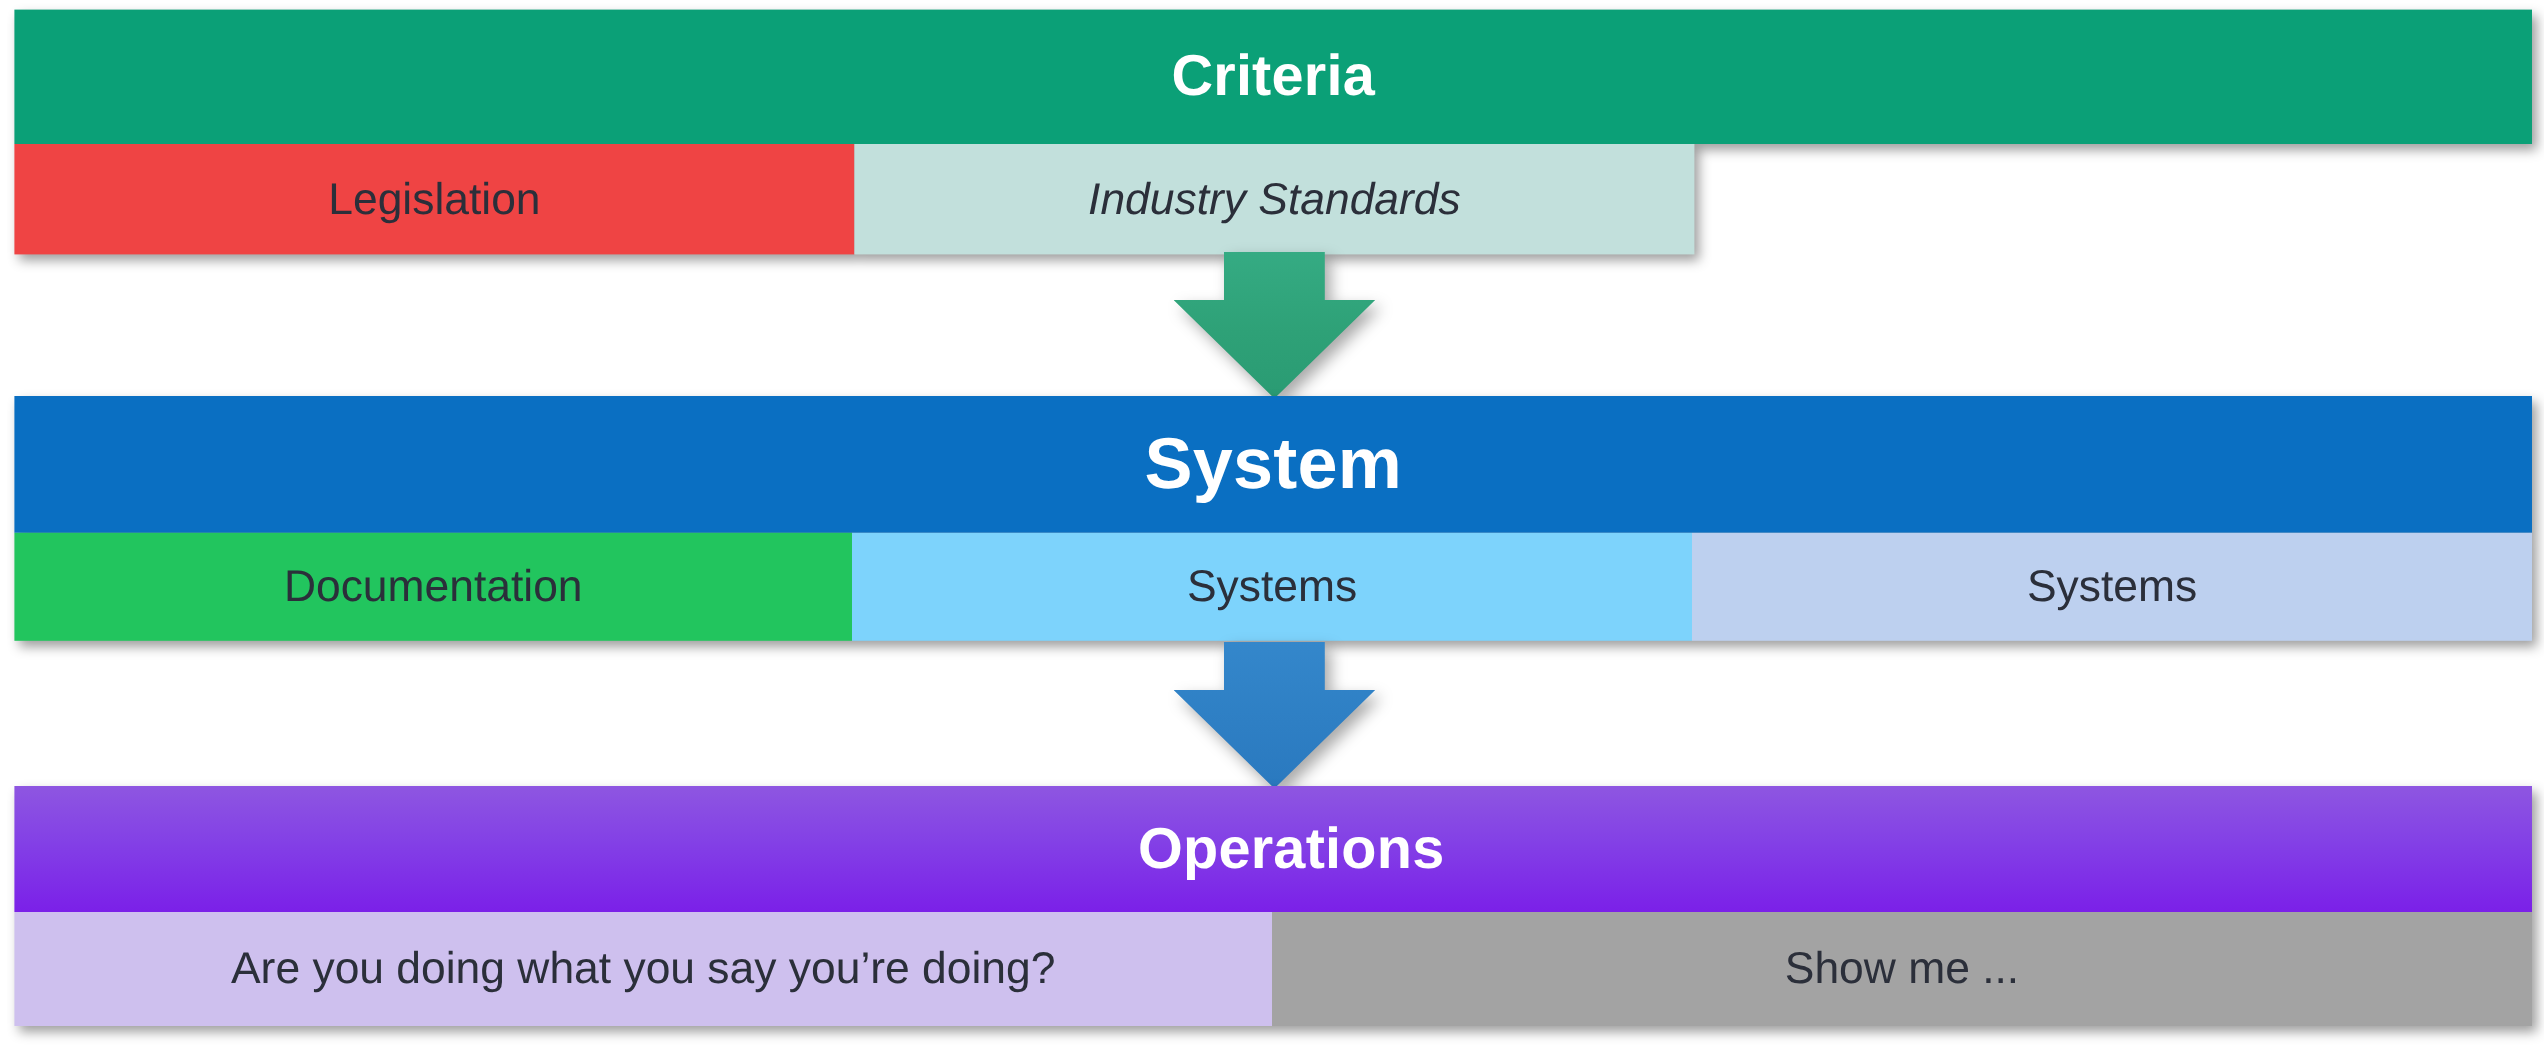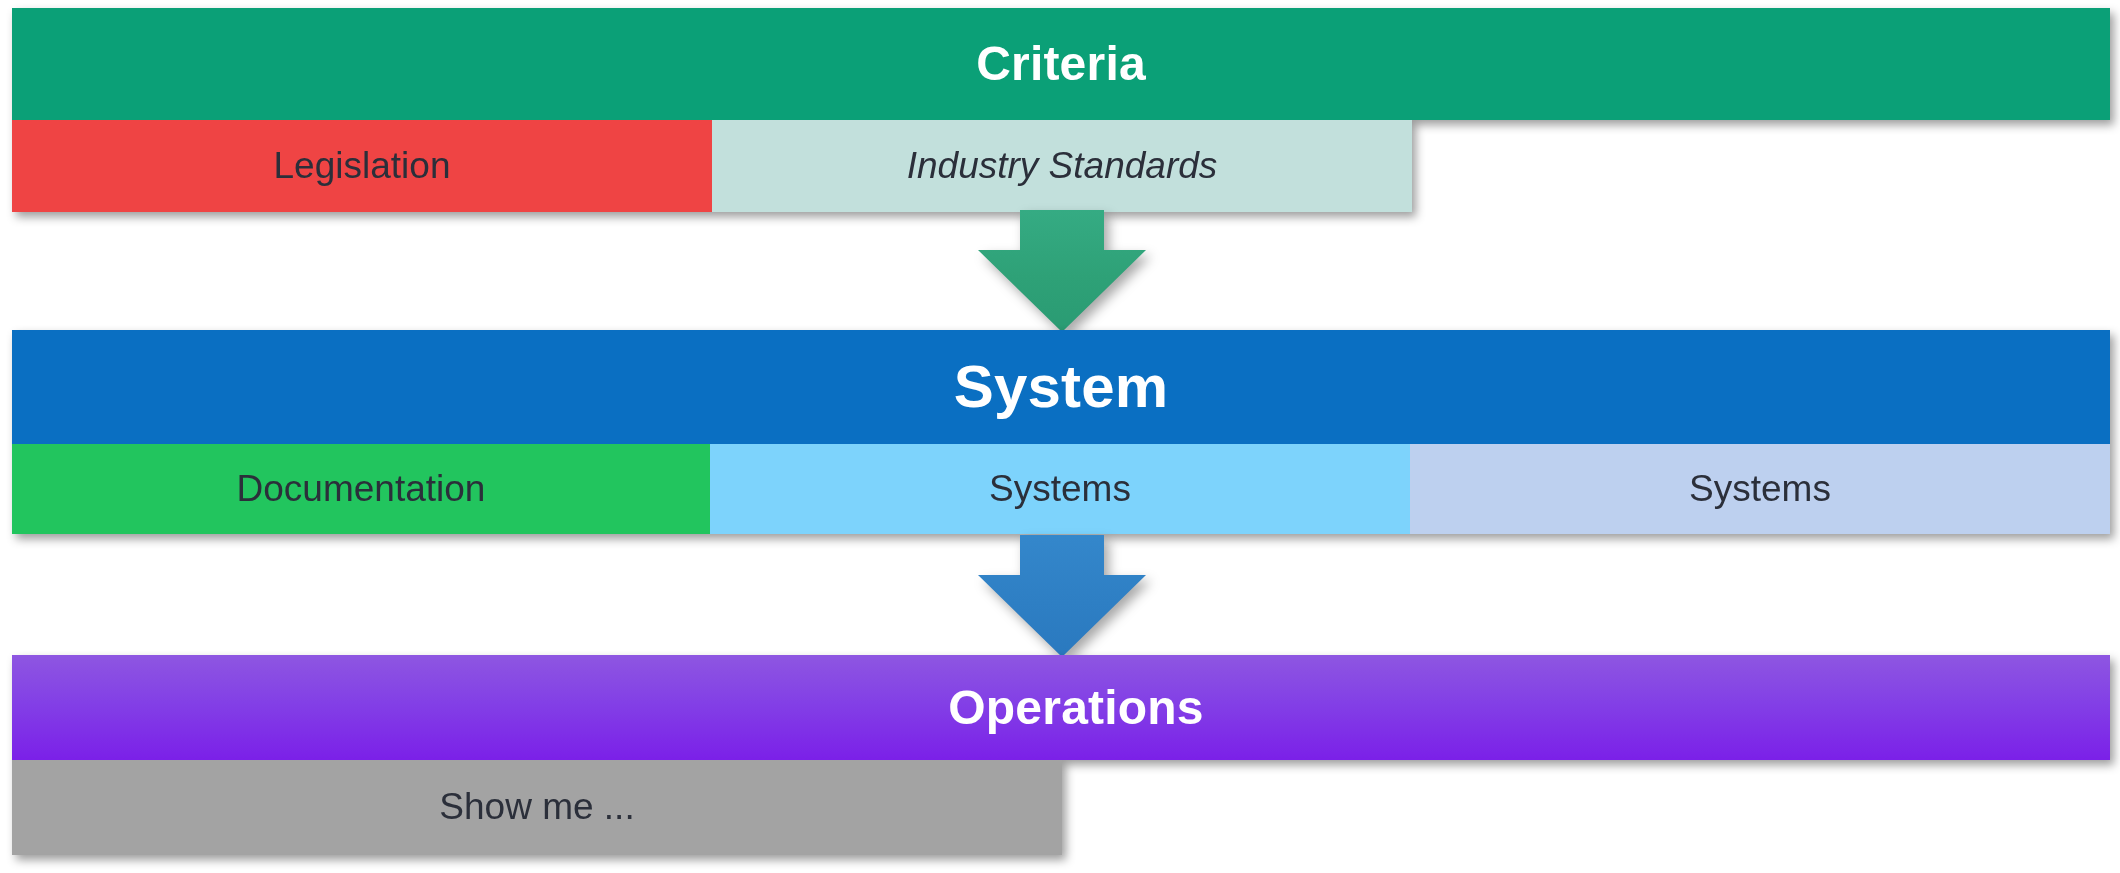--- a/index.html
+++ b/index.html
@@ -165,17 +165,18 @@
       </defs>
       <polygon points="42,0 126,0 126,40 168,40 84,122 0,40 42,40" fill="url(#gradBlue)"></polygon>
     </svg>
   </div>
 
   <div class="block" id="block-operations">
     <div class="band">
       <span class="band-title">Operations</span>
     </div>
     <div class="subrow">
+      <div class="cell cell-0">Are you doing what you say you’re doing?</div>
       <div class="cell cell-1">Show me ...</div>
     </div>
   </div>
 
 </div>
 
 </body></html>

